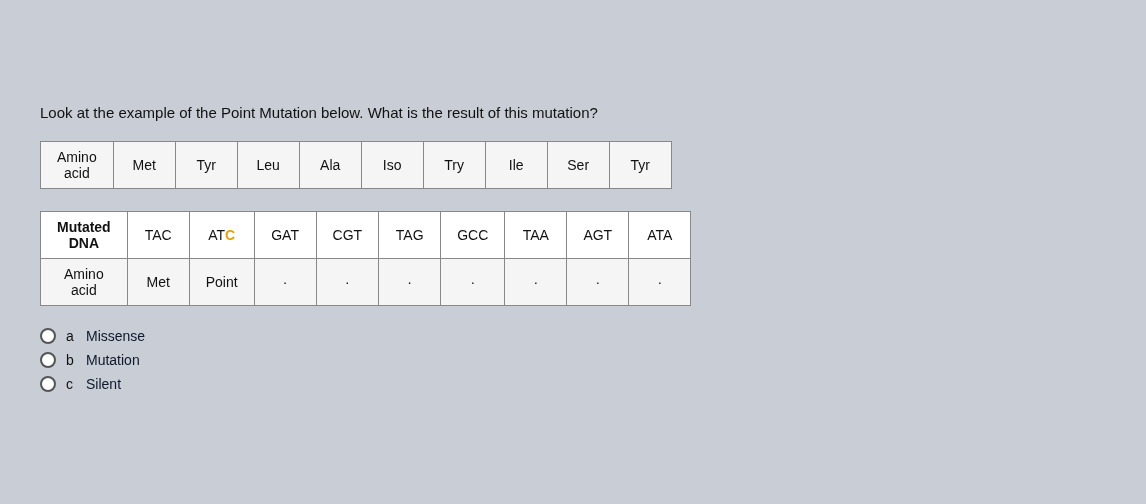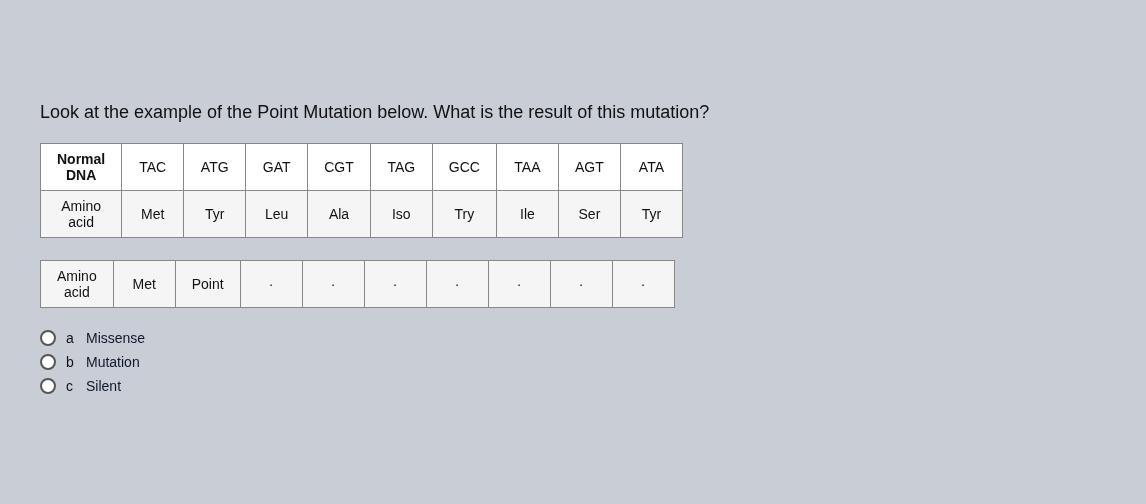--- a/index.html
+++ b/index.html
@@ -11,21 +11,21 @@
       align-items: center;
       min-height: 504px;
       width: 1146px;
     }
     .container {
       background: #c8cdd6;
       padding: 30px 40px;
       width: 100%;
     }
     .question {
-      font-size: 18px;
+      font-size: 15px;
       color: #111;
       margin-bottom: 20px;
       font-weight: 400;
     }
     .table-section {
       margin-bottom: 22px;
     }
     table {
       border-collapse: collapse;
       width: auto;
@@ -110,51 +110,51 @@
   </style>
 </head>
 <body>
 
 <div class="container">
   <div class="question">Look at the example of the Point Mutation below. What is the result of this mutation?</div>
 
   <div class="table-section">
     <table>
       <tbody>
-          <tr class="dna-row">
-        <td class="row-header">Normal<br>DNA</td>
-        <td>TAC</td>
-        <td>ATG</td>
-        <td>GAT</td>
-        <td>CGT</td>
-        <td>TAG</td>
-        <td>GCC</td>
-        <td>TAA</td>
-        <td>AGT</td>
-        <td>ATA</td>
-      </tr>
       <tr class="amino-row">
         <td class="row-header">Amino<br>acid</td>
         <td>Met</td>
         <td>Tyr</td>
         <td>Leu</td>
         <td>Ala</td>
         <td>Iso</td>
         <td>Try</td>
         <td>Ile</td>
         <td>Ser</td>
         <td>Tyr</td>
       </tr>
     </tbody>
       </table>
   </div>
 
   <div class="table-section">
     <table>
       <tbody>
+          <tr class="mutated-dna-row">
+        <td class="row-header">Mutated<br>DNA</td>
+        <td>TAC</td>
+        <td>AT<span class="highlight-char">C</span></td>
+        <td>GAT</td>
+        <td>CGT</td>
+        <td>TAG</td>
+        <td>GCC</td>
+        <td>TAA</td>
+        <td>AGT</td>
+        <td>ATA</td>
+      </tr>
       <tr class="mutated-amino-row">
         <td class="row-header">Amino<br>acid</td>
         <td>Met</td>
         <td class="stop-cell">Point</td>
         <td class="dot-cell">·</td>
         <td class="dot-cell">·</td>
         <td class="dot-cell">·</td>
         <td class="dot-cell">·</td>
         <td class="dot-cell">·</td>
         <td class="dot-cell">·</td>

